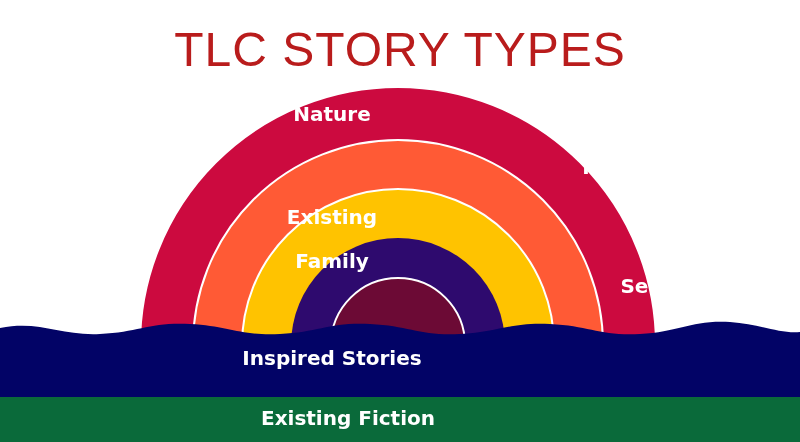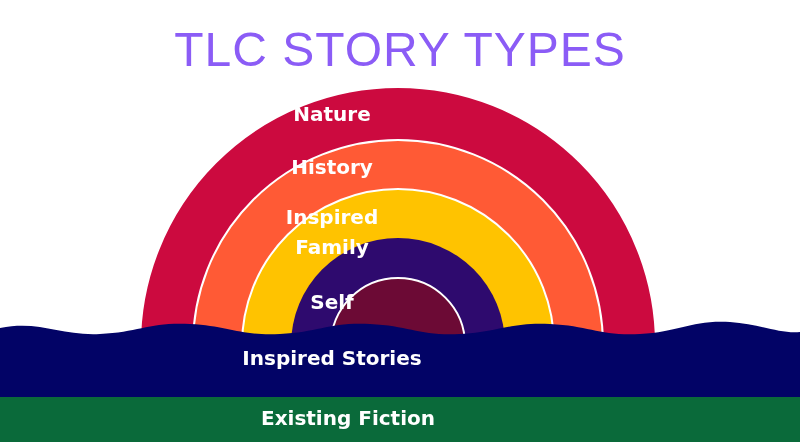--- a/index.html
+++ b/index.html
@@ -1,17 +1,17 @@
 <!DOCTYPE html>
 <html><head>
 <meta charset="utf-8">
 <style>
   html,body{margin:0;padding:0;background:#ffffff;}
   body{width:800px;height:442px;position:relative;overflow:hidden;font-family:"DejaVu Sans","Liberation Sans",sans-serif;}
-  .title{position:absolute;left:0;top:22px;width:800px;text-align:center;font-family:"Liberation Sans",sans-serif;font-weight:400;font-size:48px;letter-spacing:1px;color:#8b5cf6;}
+  .title{position:absolute;left:0;top:22px;width:800px;text-align:center;font-family:"Liberation Sans",sans-serif;font-weight:400;font-size:48px;letter-spacing:1px;color:#b91c1c;}
   svg.rainbow{position:absolute;left:0;top:0;}
   .label{position:absolute;left:0;width:664px;text-align:center;color:#ffffff;font-weight:700;font-size:20px;font-family:"DejaVu Sans",sans-serif;}
 </style>
 </head>
 <body>
 
 <div class="title">TLC STORY TYPES</div>
 
 <svg class="rainbow" width="800" height="442" viewBox="0 0 800 442">
   <g stroke="#ffffff" stroke-width="2">
@@ -19,18 +19,18 @@
     <circle cx="398" cy="345" r="205" fill="#ff5a35"></circle>
     <circle cx="398" cy="345" r="156" fill="#ffc300"></circle>
     <circle cx="398" cy="345" r="107" fill="#2e0a6e" stroke="none"></circle>
     <circle cx="398" cy="345" r="67" fill="#6c0a35"></circle>
   </g>
   <path fill="#020366" d="M0,328 C40,320 60,336 100,334 C140,332 150,322 190,324 C230,326 240,336 280,334 C320,332 330,322 370,324 C410,326 420,336 460,334 C500,332 510,322 550,324 C590,326 600,336 640,334 C680,332 690,320 730,322 C760,324 780,334 800,332 L800,398 L0,398 Z"></path>
   <rect x="0" y="397" width="800" height="45" fill="#0a6a3a"></rect>
 </svg>
 
 <div class="label" style="top:102px;">Nature</div>
-<div class="label" style="top:155px;">History</div>
-<div class="label" style="top:205px;">Inspired</div>
-<div class="label" style="top:235px;">Family</div>
-<div class="label" style="top:290px;">Self</div>
+<div class="label" style="top:155px;text-align:right;">History</div>
+<div class="label" style="top:205px;">Existing</div>
+<div class="label" style="top:249px;">Family</div>
+<div class="label" style="top:274px;text-align:right;">Self</div>
 <div class="label" style="top:346px;">Inspired Stories</div>
 <div class="label" style="top:406px;margin-left:16px;">Existing Fiction</div>
 
 </body></html>

